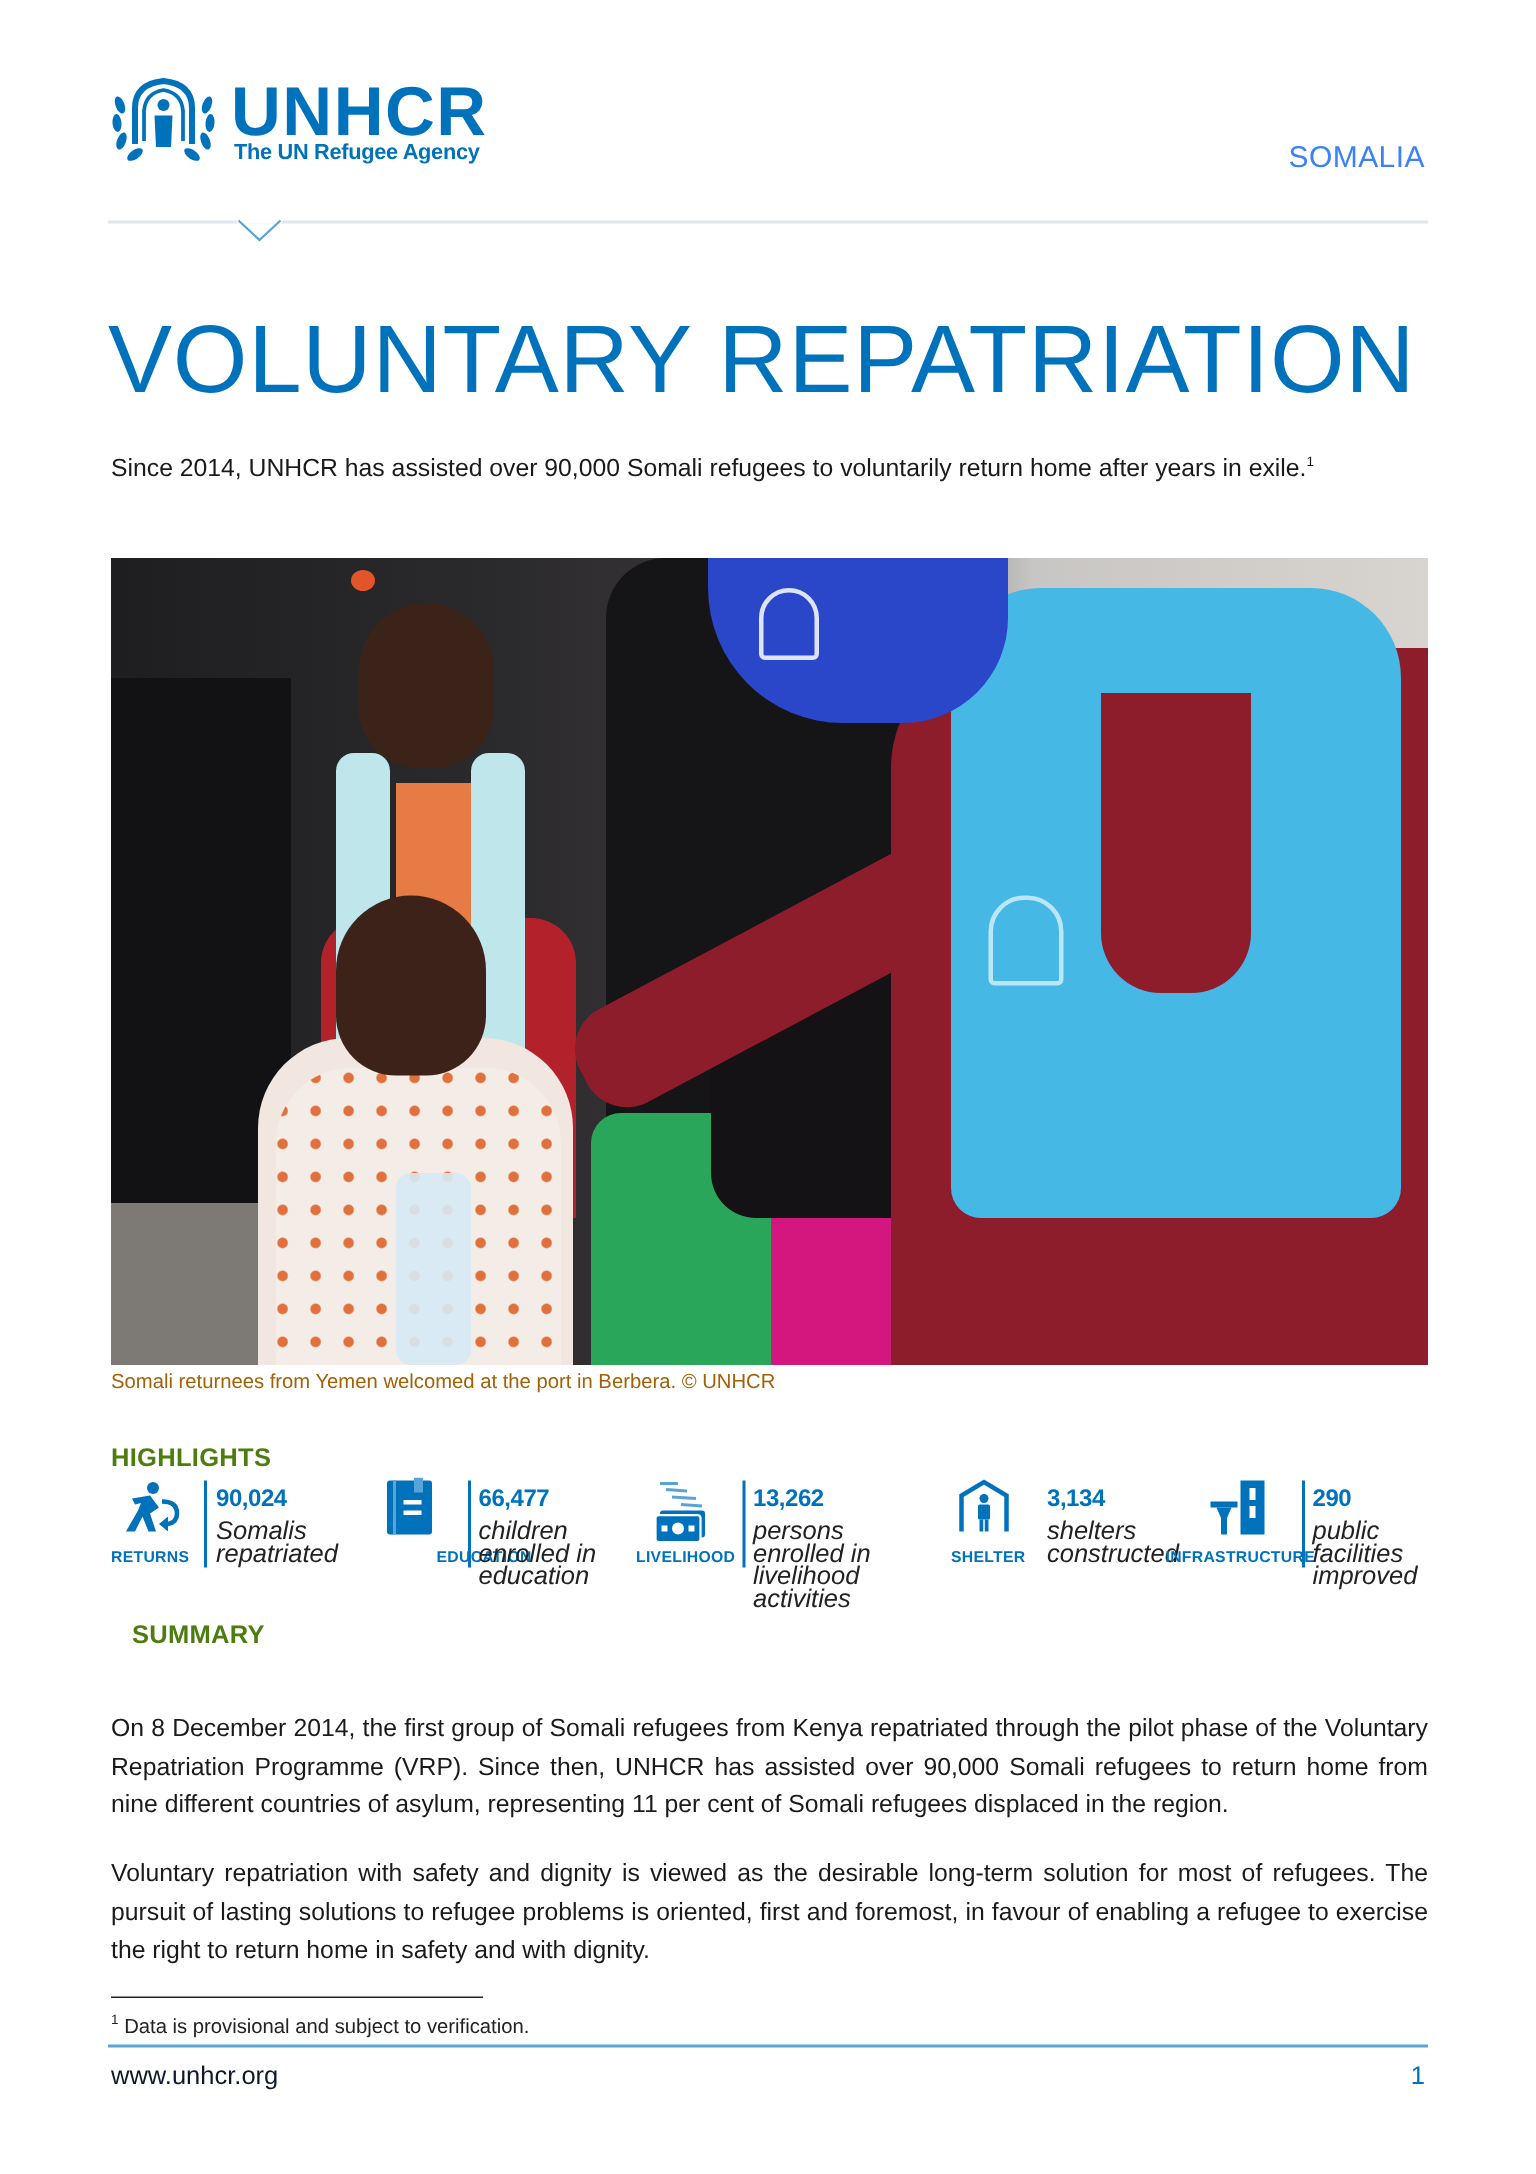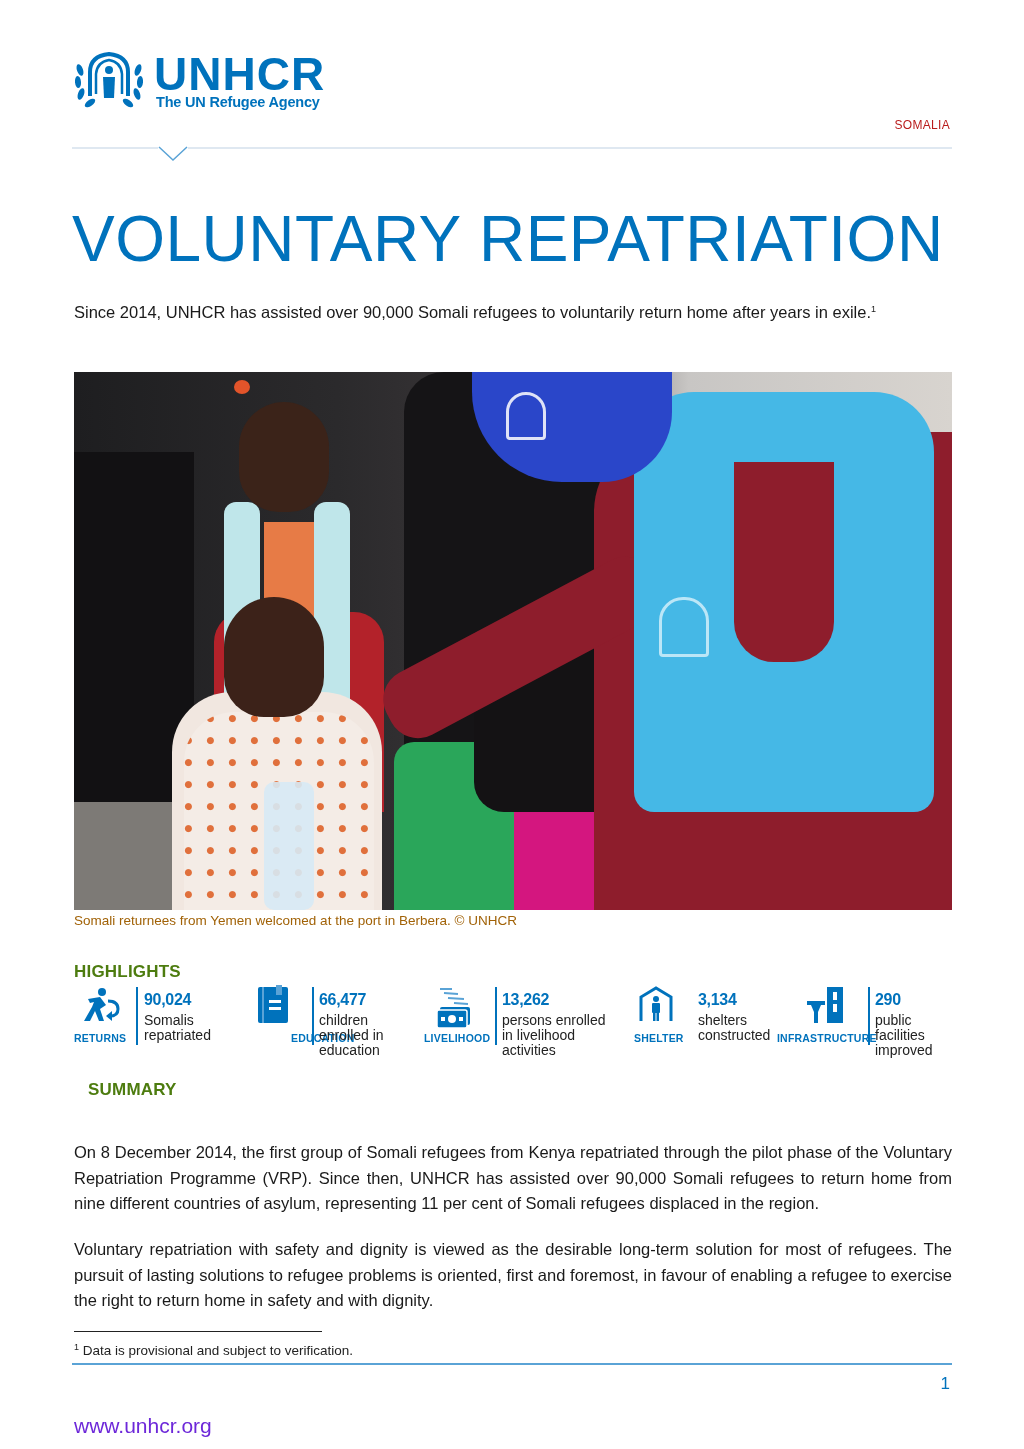--- a/index.html
+++ b/index.html
@@ -4,49 +4,49 @@
   <style>
     * { box-sizing: border-box; margin: 0; padding: 0; }
     html, body { width: 1024px; height: 1449px; background: #ffffff; }
     body { position: relative; font-family: "Liberation Sans", sans-serif; color: #1a1a1a; overflow: hidden; }
 
     .logo { position: absolute; left: 72px; top: 50px; width: 270px; height: 62px; }
     .logo-emblem { position: absolute; left: 0; top: 0; width: 74px; height: 60px; }
     .logo-word { position: absolute; left: 82px; top: 0px; font-family: "Liberation Sans", sans-serif; font-weight: 700; font-size: 46px; letter-spacing: 1px; color: #0072bc; line-height: 48px; }
     .logo-tag { position: absolute; left: 84px; top: 44px; font-weight: 700; font-size: 14.5px; color: #0072bc; letter-spacing: -0.2px; }
 
-    .country { position: absolute; right: 74px; top: 94px; font-size: 12px; color: #b91c1c; letter-spacing: 0.3px; margin-top: 24px; }
+    .country { position: absolute; right: 74px; top: 94px; font-size: 20px; color: #3b82f6; letter-spacing: 0.3px; }
 
     .header-rule { position: absolute; left: 72px; top: 147px; width: 880px; height: 2px; background: #dfe8f1; }
     .header-chevron { position: absolute; left: 158px; top: 146px; width: 30px; height: 16px; }
 
     .title { position: absolute; left: 72px; top: 204px; font-size: 64px; color: #0072bc; font-weight: 400; letter-spacing: 0.5px; line-height: 70px; white-space: nowrap; }
 
     .intro { position: absolute; left: 74px; top: 300px; width: 878px; font-size: 16.5px; line-height: 25px; text-align: justify; color: #1a1a1a; }
     .intro sup, .footnote sup { font-size: 9px; vertical-align: super; line-height: 0; }
 
     .photo { position: absolute; left: 74px; top: 372px; width: 878px; height: 538px; overflow: hidden; background: #2a2a2c; }
     .photo div { position: absolute; }
     .caption { position: absolute; left: 74px; top: 913px; font-size: 13.5px; color: #a16207; }
 
     .section-h { position: absolute; left: 74px; font-size: 17px; color: #4d7c0f; letter-spacing: 0.2px; text-align: right; }
     .highlights { position: absolute; left: 74px; top: 985px; width: 880px; height: 64px; }
     .hl { position: absolute; top: 0; height: 62px; }
     .hl-icon { position: absolute; }
     .hl-cat { position: absolute; bottom: 3px; font-weight: 700; font-size: 10.5px; color: #0072bc; letter-spacing: 0.2px; white-space: nowrap; }
     .hl-divider { position: absolute; top: 2px; width: 2px; height: 58px; background: #0072bc; }
     .hl-num { position: absolute; top: 6px; font-weight: 700; font-size: 16px; color: #0072bc; white-space: nowrap; letter-spacing: -0.3px; }
-    .hl-desc { position: absolute; top: 28px; font-size: 14px; line-height: 15px; color: #222; width: 100px; }
+    .hl-desc { position: absolute; top: 28px; font-size: 17px; line-height: 15px; color: #222; width: 100px; font-style: italic; }
 
     .summary-p { position: absolute; left: 74px; width: 878px; font-size: 16.5px; line-height: 25.5px; text-align: justify; color: #1a1a1a; }
 
     .fn-rule { position: absolute; left: 74px; top: 1331px; width: 248px; height: 1px; background: #222; }
     .footnote { position: absolute; left: 74px; top: 1343px; font-size: 13.5px; color: #222; }
     .footer-rule { position: absolute; left: 72px; top: 1363px; width: 880px; height: 2px; background: #5aa3d6; }
-    .footer-url { position: absolute; left: 74px; top: 1374px; font-size: 21px; color: #6d28d9; margin-top: 40px; }
+    .footer-url { position: absolute; left: 74px; top: 1374px; font-size: 17px; color: #0f172a; }
     .footer-page { position: absolute; right: 74px; top: 1374px; font-size: 17px; color: #0072bc; }
   </style>
 </head>
 <body>
 
 <div class="logo">
   <svg class="logo-emblem" viewBox="0 0 74 60">
 
     <g fill="#0072bc">
       <ellipse cx="8" cy="20" rx="3" ry="6" transform="rotate(-20 8 20)"></ellipse>

